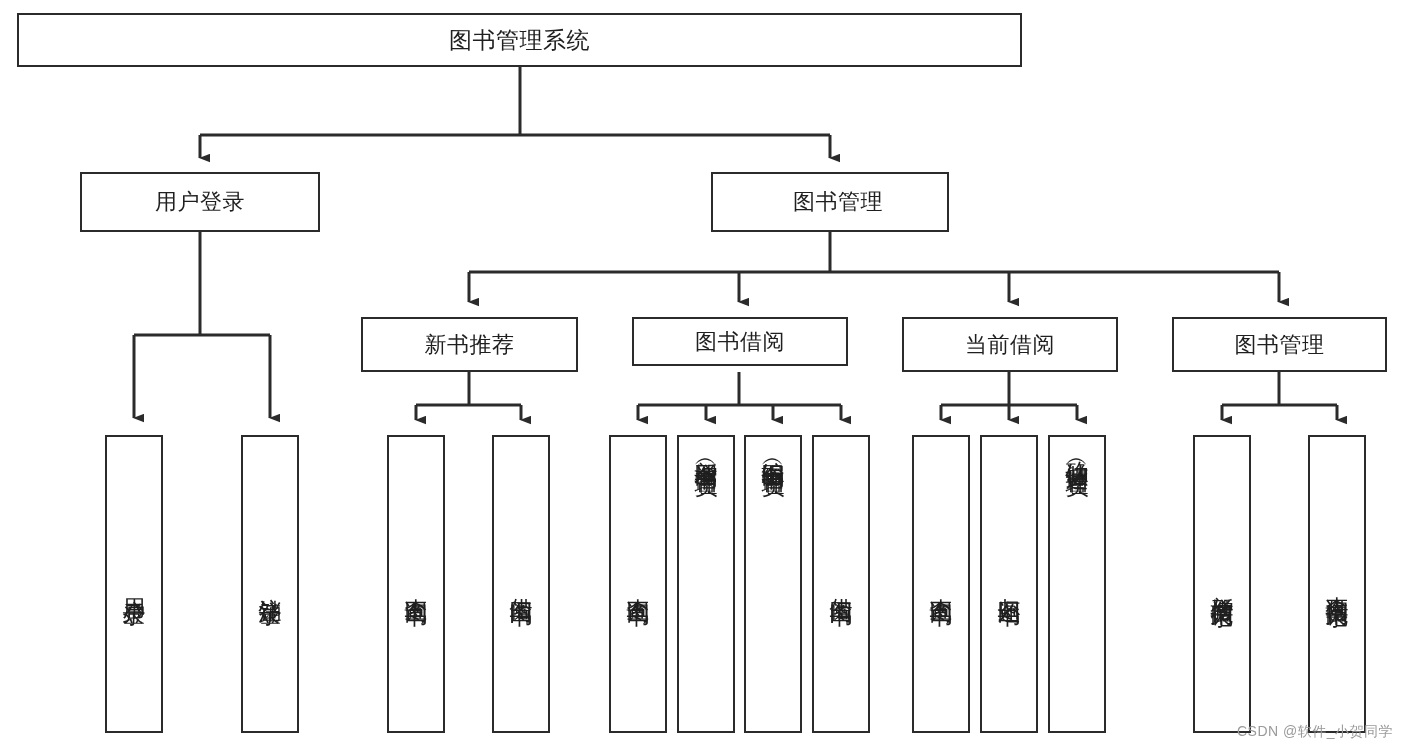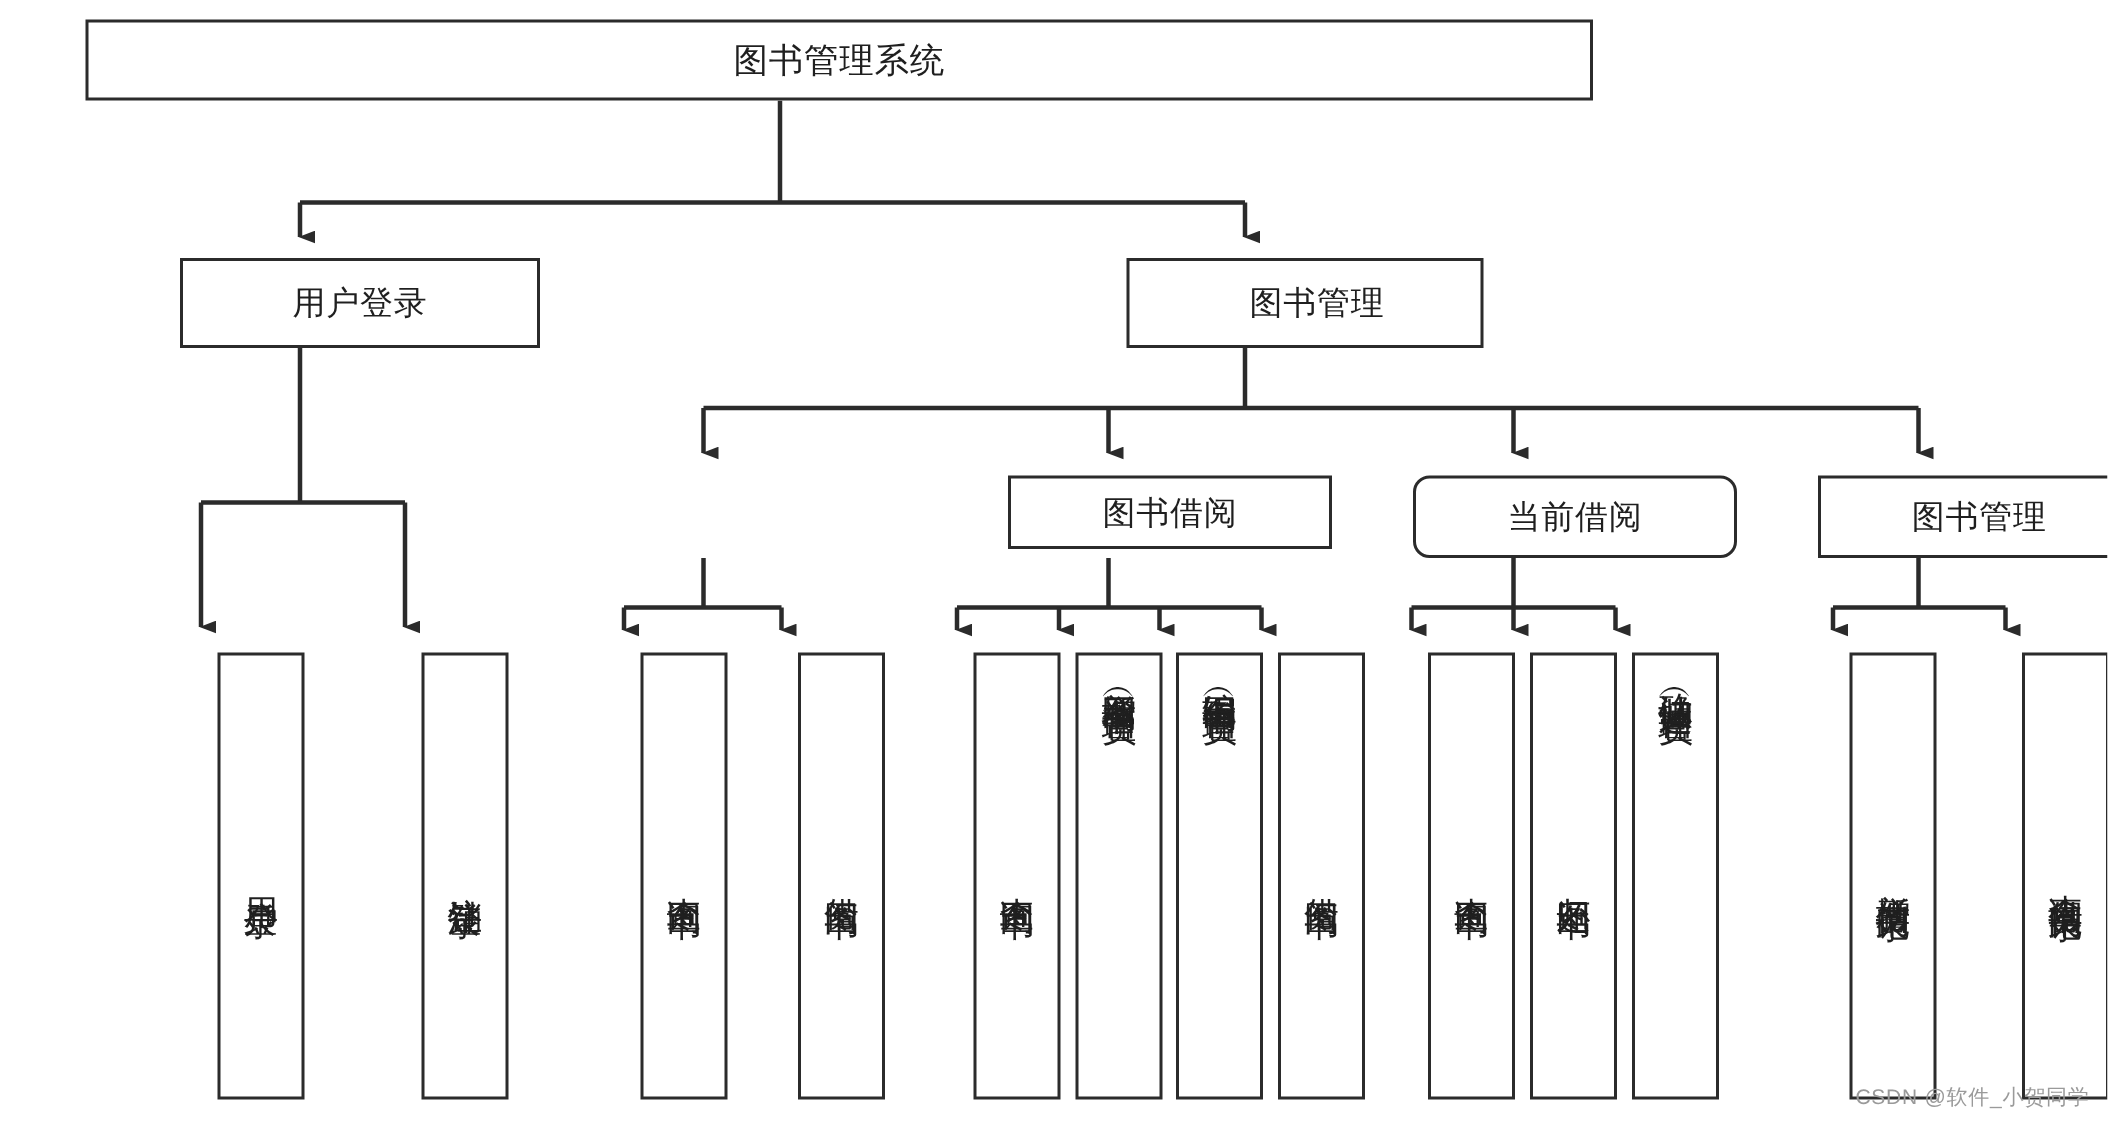--- a/index.html
+++ b/index.html
@@ -29,21 +29,20 @@
   }
   .node {
     position: absolute;
     box-sizing: border-box;
     border: 2px solid #2b2b2b;
     background: #ffffff;
     display: flex;
     align-items: center;
     justify-content: center;
     overflow: hidden;
-    margin-left: 40px;
   }
   .node-label {
     display: block;
     text-align: center;
     color: #1f1f1f;
     letter-spacing: 0.5px;
     white-space: nowrap;
   }
   .node.horizontal .node-label {
     font-size: 22px;
@@ -138,24 +137,27 @@
     <span class="node-label">图书管理系统</span>
   </div>
 
   <div class="node horizontal" style="left:80px; top:172px; width:240px; height:60px;">
     <span class="node-label">用户登录</span>
   </div>
   <div class="node horizontal" style="left:711px; top:172px; width:238px; height:60px;padding-left:16px;">
     <span class="node-label">图书管理</span>
   </div>
 
+  <div class="node horizontal" style="left:361px; top:317px; width:217px; height:55px;">
+    <span class="node-label">新书推荐</span>
+  </div>
   <div class="node horizontal" style="left:632px; top:317px; width:216px; height:49px;">
     <span class="node-label">图书借阅</span>
   </div>
-  <div class="node horizontal" style="left:902px; top:317px; width:216px; height:55px;border-radius:11px;">
+  <div class="node horizontal" style="left:902px; top:317px; width:216px; height:55px;">
     <span class="node-label">当前借阅</span>
   </div>
   <div class="node horizontal" style="left:1172px; top:317px; width:215px; height:55px;">
     <span class="node-label">图书管理</span>
   </div>
 
   <div class="node vertical centered" style="left:105px; top:435px; width:58px; height:298px;">
     <span class="node-label">用户登录</span>
   </div>
   <div class="node vertical centered" style="left:241px; top:435px; width:58px; height:298px;">

